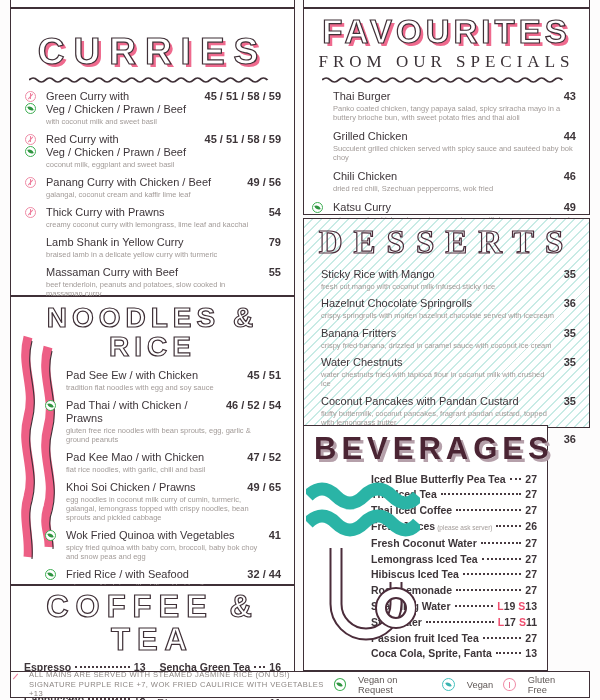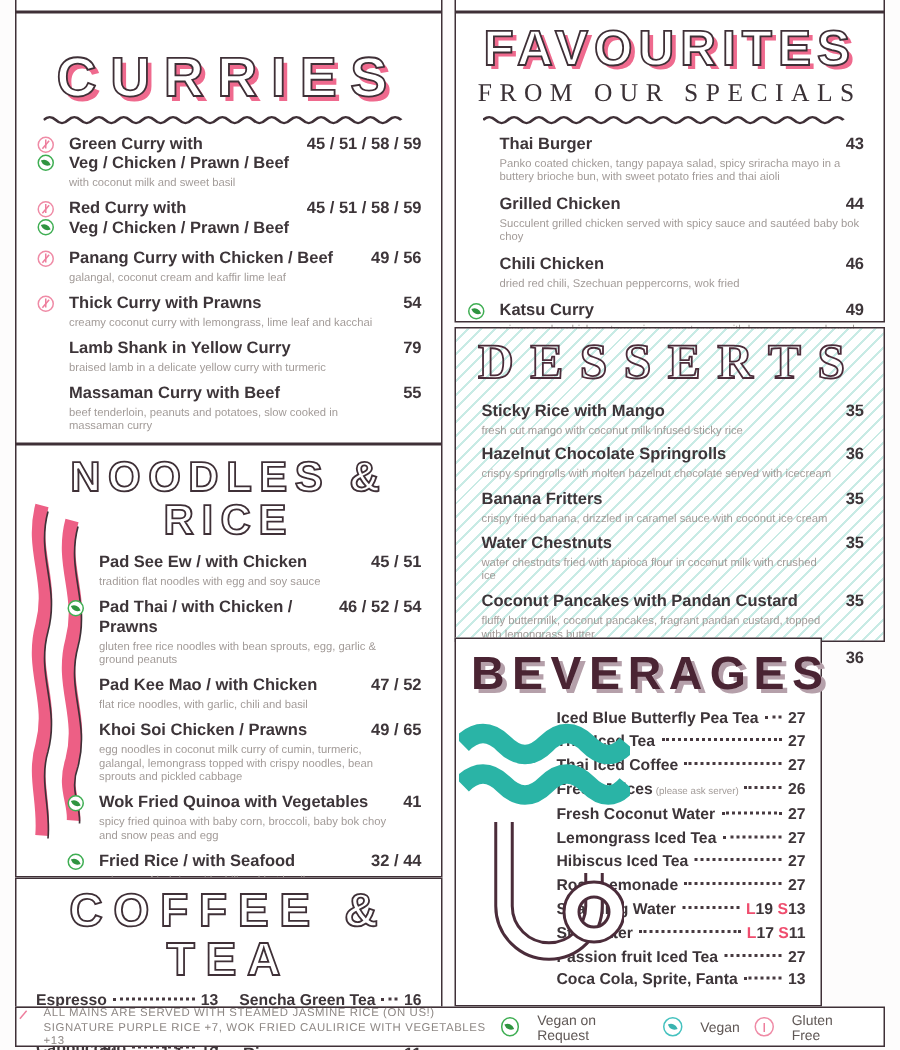--- a/index.html
+++ b/index.html
@@ -29,21 +29,21 @@
   .t-desserts{font-family:"Liberation Serif",serif;font-size:33px;letter-spacing:11px;
       color:transparent;-webkit-text-stroke:1.2px #4b2c3a;margin-top:2px;}
   .t-bev{font-size:31px;letter-spacing:5px;color:#4a2433;-webkit-text-stroke:0;
       text-shadow:3px 3px 0 #b5a0aa;margin-top:3px;}
   .subtitle{font-family:"Liberation Serif",serif;font-size:17px;letter-spacing:5px;
       text-align:center;color:#3a3136;margin-top:2px;}
   .wavy{display:block;margin:4px auto 6px auto;width:96%;height:8px;}
   
   .mi{margin:0 0 7px 22px;position:relative;}
   .mi-row{display:flex;align-items:baseline;position:relative;line-height:13px;}
-  .mi-name{font-weight:bold;font-size:11px;}
+  .mi-name{font-weight:normal;font-size:11px;}
   .mi-price{font-weight:bold;font-size:11px;margin-left:auto;white-space:nowrap;}
   .mi-desc{font-size:7.5px;line-height:9px;color:#a29b98;margin-top:1px;max-width:215px;}
   #fav-box .mi{margin-left:16px;margin-bottom:8px;}
   #fav-box .mi-desc{max-width:240px;}
   #desserts-box .mi{margin-left:4px;margin-bottom:6.5px;}
   #desserts-box .mi-desc{max-width:235px;}
   #noodles-box .mi{margin-left:42px;margin-bottom:7px;}
   #noodles-box .mi-desc{max-width:205px;}
   
   .ic{position:absolute;left:-21px;top:1px;width:11px;height:11px;border:1.3px solid;
@@ -117,20 +117,21 @@
           </span>
           <span class="mi-name">Red Curry with</span>
           <span class="mi-price">45 / 51 / 58 / 59</span>
         </div>
       <div class="mi-row l2">
           <span class="ic vor">
             <i></i>
           </span>
           <span class="mi-name">Veg / Chicken / Prawn / Beef</span>
         </div>
+      <div class="mi-desc">coconut milk, eggplant and sweet basil</div>
     </div>
     <div class="mi">
       <div class="mi-row">
           <span class="ic gf">
             <i></i>
           </span>
           <span class="mi-name">Panang Curry with Chicken / Beef</span>
           <span class="mi-price">49 / 56</span>
         </div>
       <div class="mi-desc">galangal, coconut cream and kaffir lime leaf</div>

